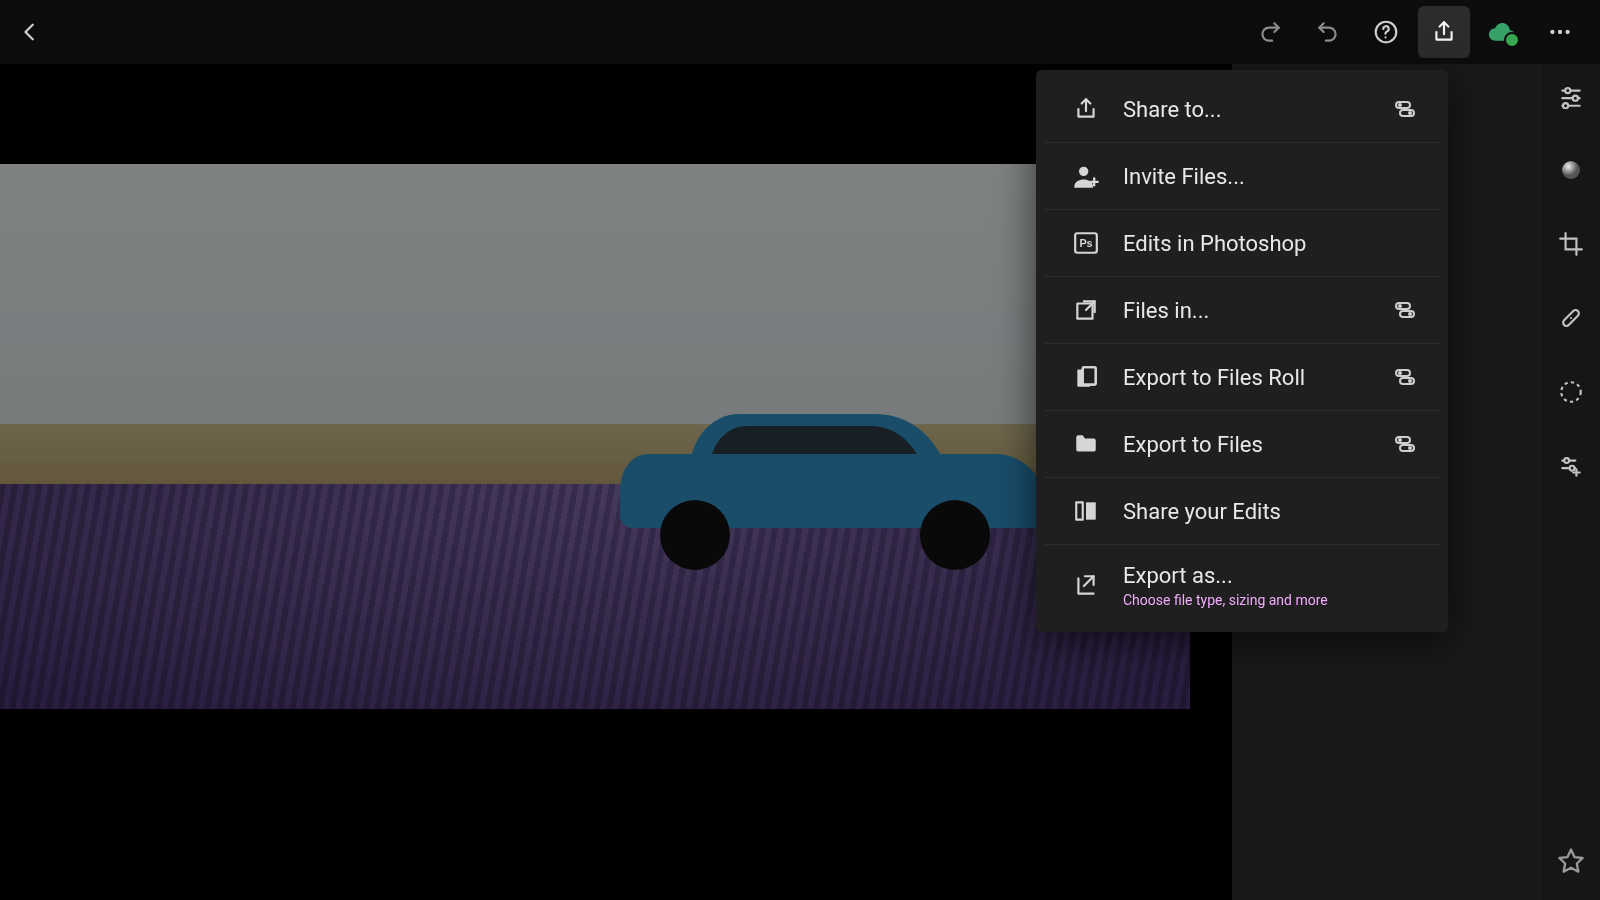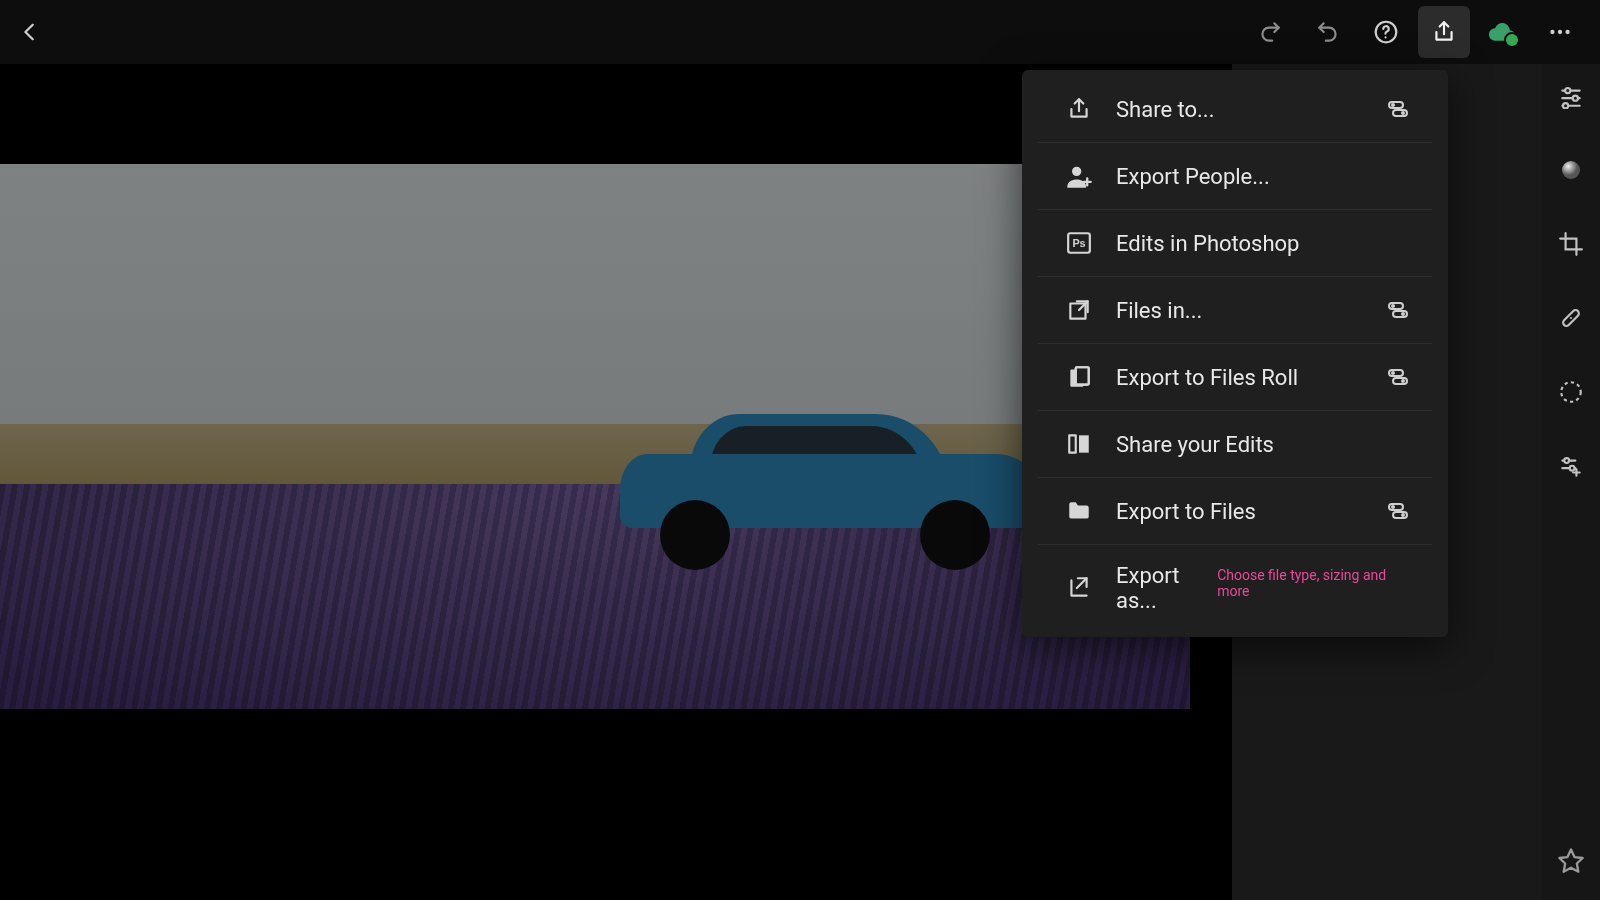--- a/index.html
+++ b/index.html
@@ -24,26 +24,26 @@
   .haze{position:absolute;left:0;right:0;top:360px;height:70px;background:linear-gradient(#c7b98c,#b09a66);} 
   .lav{position:absolute;left:0;right:0;top:420px;bottom:0;background:radial-gradient(120% 200% at 50% 0%, #7a62a0 0%, #5d4885 35%, #47336f 60%, #2f2350 100%);} 
   .lav::before{content:"";position:absolute;inset:0;background:repeating-linear-gradient(100deg, rgba(0,0,0,.18) 0 6px, rgba(255,255,255,.05) 6px 12px);mix-blend-mode:overlay;} 
   .car{position:absolute;left:620px;top:350px;width:430px;height:150px;}
   .car .body{position:absolute;left:0;top:40px;width:100%;height:74px;background:#2d8cc0;border-radius:30px 60px 12px 14px/40px 70px 12px 14px;}
   .car .roof{position:absolute;left:70px;top:0;width:260px;height:80px;background:#2d8cc0;border-radius:80px 120px 0 0/90px 130px 0 0;}
   .car .win{position:absolute;left:90px;top:12px;width:215px;height:60px;background:#2d3b44;border-radius:60px 90px 0 0/70px 100px 0 0;}
   .car .wheel{position:absolute;bottom:-6px;width:70px;height:70px;background:#111;border-radius:50%;}
   .car .wheel.w1{left:40px;} .car .wheel.w2{left:300px;}
   
-  .menu{position:absolute;right:152px;top:70px;width:394px;background:#1f1f1f;border-radius:6px;box-shadow:0 10px 40px rgba(0,0,0,.6);padding:6px 16px;}
+  .menu{position:absolute;right:152px;top:70px;width:394px;background:#1f1f1f;border-radius:6px;box-shadow:0 10px 40px rgba(0,0,0,.6);padding:6px 9px;}
   .mitem{display:flex;align-items:center;gap:22px;padding:18px 26px;cursor:pointer;border-bottom:1px solid #2e2e2e;position:relative;}
   .mitem:last-child{border-bottom:none;}
   .mitem .lbl{font-size:22px;color:#e8e8e8;}
-  .mitem .sub{font-size:14px;color:#ec4899;margin-top:4px;}
-  .mitem .txtcol{display:flex;flex-direction:row;justify-content:space-between;}
+  .mitem .sub{font-size:14px;color:#f0abfc;margin-top:4px;}
+  .mitem .txtcol{display:flex;flex-direction:column;justify-content:space-between;}
   .mitem .ico{width:30px;height:30px;flex:0 0 30px;display:flex;align-items:center;justify-content:center;color:#84cc16;}
   .mitem .opt{position:absolute;right:22px;top:50%;transform:translateY(-50%);color:#cfcfcf;}
   svg{display:block;}
 </style>
 </head>
 <body>
 
 <div class="panel-strip"></div>
 
 <div class="canvas">
@@ -191,21 +191,21 @@
     <span class="ico">
       <svg width="28" height="28" viewBox="0 0 24 24" fill="#d6d6d6">
           <circle cx="10" cy="8" r="4"></circle>
           <path d="M2 21c0-4 4-6 8-6s8 2 8 6v1H2z"></path>
           <g stroke="#d6d6d6" stroke-width="2" stroke-linecap="round">
             <line x1="19" y1="14" x2="19" y2="20"></line>
             <line x1="16" y1="17" x2="22" y2="17"></line>
           </g>
         </svg>
     </span>
-    <span class="lbl">Export People...</span>
+    <span class="lbl">Invite Files...</span>
   </div>
 
   <div class="mitem">
     <span class="ico">
       <svg width="26" height="26" viewBox="0 0 24 24">
           <rect x="2" y="3" width="20" height="18" rx="2" fill="none" stroke="#d6d6d6" stroke-width="2"></rect>
           <text x="12" y="16" text-anchor="middle" font-size="10" font-weight="700" fill="#d6d6d6" font-family="Arial">Ps</text>
         </svg>
     </span>
     <span class="lbl">Edits in Photoshop</span>
@@ -244,43 +244,43 @@
           <rect x="3" y="5" width="14" height="6" rx="3"></rect>
           <circle cx="7" cy="8" r="2" fill="#cfcfcf" stroke="none"></circle>
           <rect x="7" y="13" width="14" height="6" rx="3"></rect>
           <circle cx="17" cy="16" r="2" fill="#cfcfcf" stroke="none"></circle>
         </svg>
     </span>
   </div>
 
   <div class="mitem">
     <span class="ico">
+      <svg width="26" height="26" viewBox="0 0 24 24" fill="#d6d6d6">
+          <path d="M3 6a2 2 0 0 1 2-2h4l2 3h8a2 2 0 0 1 2 2v8a2 2 0 0 1-2 2H5a2 2 0 0 1-2-2V6z"></path>
+        </svg>
+    </span>
+    <span class="lbl">Export to Files</span>
+    <span class="opt">
+      <svg width="24" height="24" viewBox="0 0 24 24" fill="none" stroke="#cfcfcf" stroke-width="2" stroke-linecap="round">
+          <rect x="3" y="5" width="14" height="6" rx="3"></rect>
+          <circle cx="7" cy="8" r="2" fill="#cfcfcf" stroke="none"></circle>
+          <rect x="7" y="13" width="14" height="6" rx="3"></rect>
+          <circle cx="17" cy="16" r="2" fill="#cfcfcf" stroke="none"></circle>
+        </svg>
+    </span>
+  </div>
+
+  <div class="mitem">
+    <span class="ico">
       <svg width="26" height="26" viewBox="0 0 24 24" fill="none" stroke="#d6d6d6" stroke-width="2" stroke-linecap="round" stroke-linejoin="round">
           <rect x="3" y="4" width="6" height="16"></rect>
           <rect x="12" y="4" width="9" height="16" fill="#d6d6d6" stroke="none"></rect>
         </svg>
     </span>
     <span class="lbl">Share your Edits</span>
-  </div>
-
-  <div class="mitem">
-    <span class="ico">
-      <svg width="26" height="26" viewBox="0 0 24 24" fill="#d6d6d6">
-          <path d="M3 6a2 2 0 0 1 2-2h4l2 3h8a2 2 0 0 1 2 2v8a2 2 0 0 1-2 2H5a2 2 0 0 1-2-2V6z"></path>
-        </svg>
-    </span>
-    <span class="lbl">Export to Files</span>
-    <span class="opt">
-      <svg width="24" height="24" viewBox="0 0 24 24" fill="none" stroke="#cfcfcf" stroke-width="2" stroke-linecap="round">
-          <rect x="3" y="5" width="14" height="6" rx="3"></rect>
-          <circle cx="7" cy="8" r="2" fill="#cfcfcf" stroke="none"></circle>
-          <rect x="7" y="13" width="14" height="6" rx="3"></rect>
-          <circle cx="17" cy="16" r="2" fill="#cfcfcf" stroke="none"></circle>
-        </svg>
-    </span>
   </div>
 
   <div class="mitem">
     <span class="ico">
       <svg width="26" height="26" viewBox="0 0 24 24" fill="none" stroke="#d6d6d6" stroke-width="2" stroke-linecap="round" stroke-linejoin="round">
           <path d="M5 5v14h14"></path>
           <polyline points="11 3 19 3 19 11"></polyline>
           <line x1="19" y1="3" x2="10" y2="12"></line>
         </svg>
     </span>

